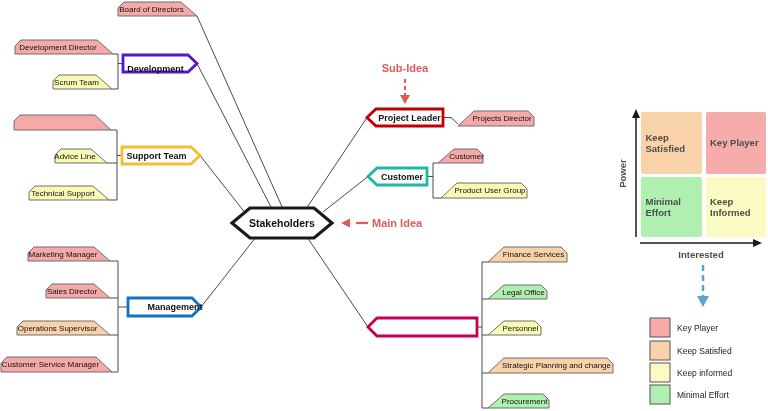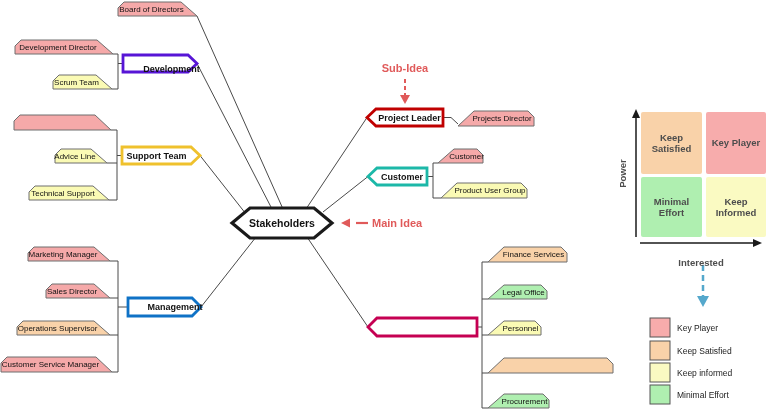--- a/index.html
+++ b/index.html
@@ -1,20 +1,20 @@
 <!DOCTYPE html>
 <html><head>
 <meta charset="utf-8">
 <style>
   html,body{margin:0;padding:0;background:#fff;}
   #canvas{position:relative;width:768px;height:411px;background:#fff;overflow:hidden;
           font-family:"Liberation Sans",sans-serif;}
   #wires{position:absolute;left:0;top:0;width:768px;height:411px;}
   .lbl{position:absolute;display:flex;align-items:center;justify-content:center;
-       text-align:center;color:#111;pointer-events:auto;}
+       text-align:left;color:#111;pointer-events:auto;}
   .topic-lbl{font-size:8px;letter-spacing:0;white-space:nowrap;}
   .branch-lbl{font-size:9px;font-weight:bold;white-space:nowrap;}
   .center-lbl{font-size:10.5px;font-weight:bold;}
   .anno{position:absolute;font-size:11px;font-weight:bold;color:#E05A5A;
         display:flex;align-items:center;white-space:nowrap;}
   .quad-lbl{font-size:9.5px;font-weight:bold;color:#4d4d4d;line-height:1.2;}
   .quad-lbl span{display:block;width:52px;}
   .axis-lbl{position:absolute;font-size:9.5px;font-weight:bold;color:#4d4d4d;
             text-align:center;}
   .legend-lbl{position:absolute;font-size:8.5px;color:#222;display:flex;align-items:center;}
@@ -99,23 +99,24 @@
   <div class="lbl topic-lbl" style="left:46px;top:284px;width:52px;height:14px;">Sales Director</div>
   <div class="lbl topic-lbl" style="left:17px;top:321px;width:81px;height:14px;">Operations Supervisor</div>
   <div class="lbl topic-lbl" style="left:1px;top:357px;width:99px;height:15px;">Customer Service Manager</div>
 
   <div class="lbl topic-lbl" style="left:470px;top:111px;width:64px;height:15px;">Projects Director</div>
   <div class="lbl topic-lbl" style="left:450px;top:149px;width:33px;height:14px;">Customer</div>
   <div class="lbl topic-lbl" style="left:453px;top:183px;width:74px;height:15px;">Product User Group</div>
   <div class="lbl topic-lbl" style="left:500px;top:247px;width:67px;height:15px;">Finance Services</div>
   <div class="lbl topic-lbl" style="left:500px;top:285px;width:47px;height:14px;">Legal Office</div>
   <div class="lbl topic-lbl" style="left:500px;top:321px;width:41px;height:14px;">Personnel</div>
+  <div class="lbl topic-lbl" style="left:500px;top:358px;width:113px;height:15px;">Strategic Planning and change</div>
   <div class="lbl topic-lbl" style="left:500px;top:394px;width:49px;height:14px;">Procurement</div>
 
-  <div class="lbl branch-lbl" style="left:139px;top:55px;width:65px;height:27px;">Development</div>
+  <div class="lbl branch-lbl" style="left:123px;top:55px;width:65px;height:27px;">Development</div>
   <div class="lbl branch-lbl" style="left:122px;top:147px;width:69px;height:17px;">Support Team</div>
   <div class="lbl branch-lbl" style="left:128px;top:298px;width:64px;height:18px;margin-left:15px;">Management</div>
   <div class="lbl branch-lbl" style="left:376px;top:109px;width:67px;height:17px;">Project Leader</div>
   <div class="lbl branch-lbl" style="left:377px;top:168px;width:50px;height:17px;">Customer</div>
 
   <div class="lbl center-lbl" style="left:232px;top:208px;width:100px;height:30px;">Stakeholders</div>
 
   <div class="anno" style="left:370px;top:60px;width:70px;height:15px;justify-content:center;">Sub-Idea</div>
   <div class="anno" style="left:372px;top:216px;height:14px;">Main Idea</div>
 
@@ -126,20 +127,20 @@
     <span>Key Player</span>
   </div>
   <div class="lbl quad-lbl" style="left:641px;top:177px;width:61px;height:60px;">
     <span>Minimal Effort</span>
   </div>
   <div class="lbl quad-lbl" style="left:706px;top:177px;width:60px;height:60px;">
     <span>Keep Informed</span>
   </div>
 
   <div class="axis-lbl" style="left:592px;top:168px;width:60px;transform:rotate(-90deg);">Power</div>
-  <div class="axis-lbl" style="left:659px;top:249px;width:84px;margin-top:8px;">Interested</div>
+  <div class="axis-lbl" style="left:659px;top:249px;width:84px;">Interested</div>
 
   <div class="legend-lbl" style="left:677px;top:318px;height:19px;">Key Player</div>
   <div class="legend-lbl" style="left:677px;top:341px;height:19px;">Keep Satisfied</div>
   <div class="legend-lbl" style="left:677px;top:363px;height:19px;">Keep informed</div>
   <div class="legend-lbl" style="left:677px;top:385px;height:19px;">Minimal Effort</div>
 
 </div>
 
 </body></html>

